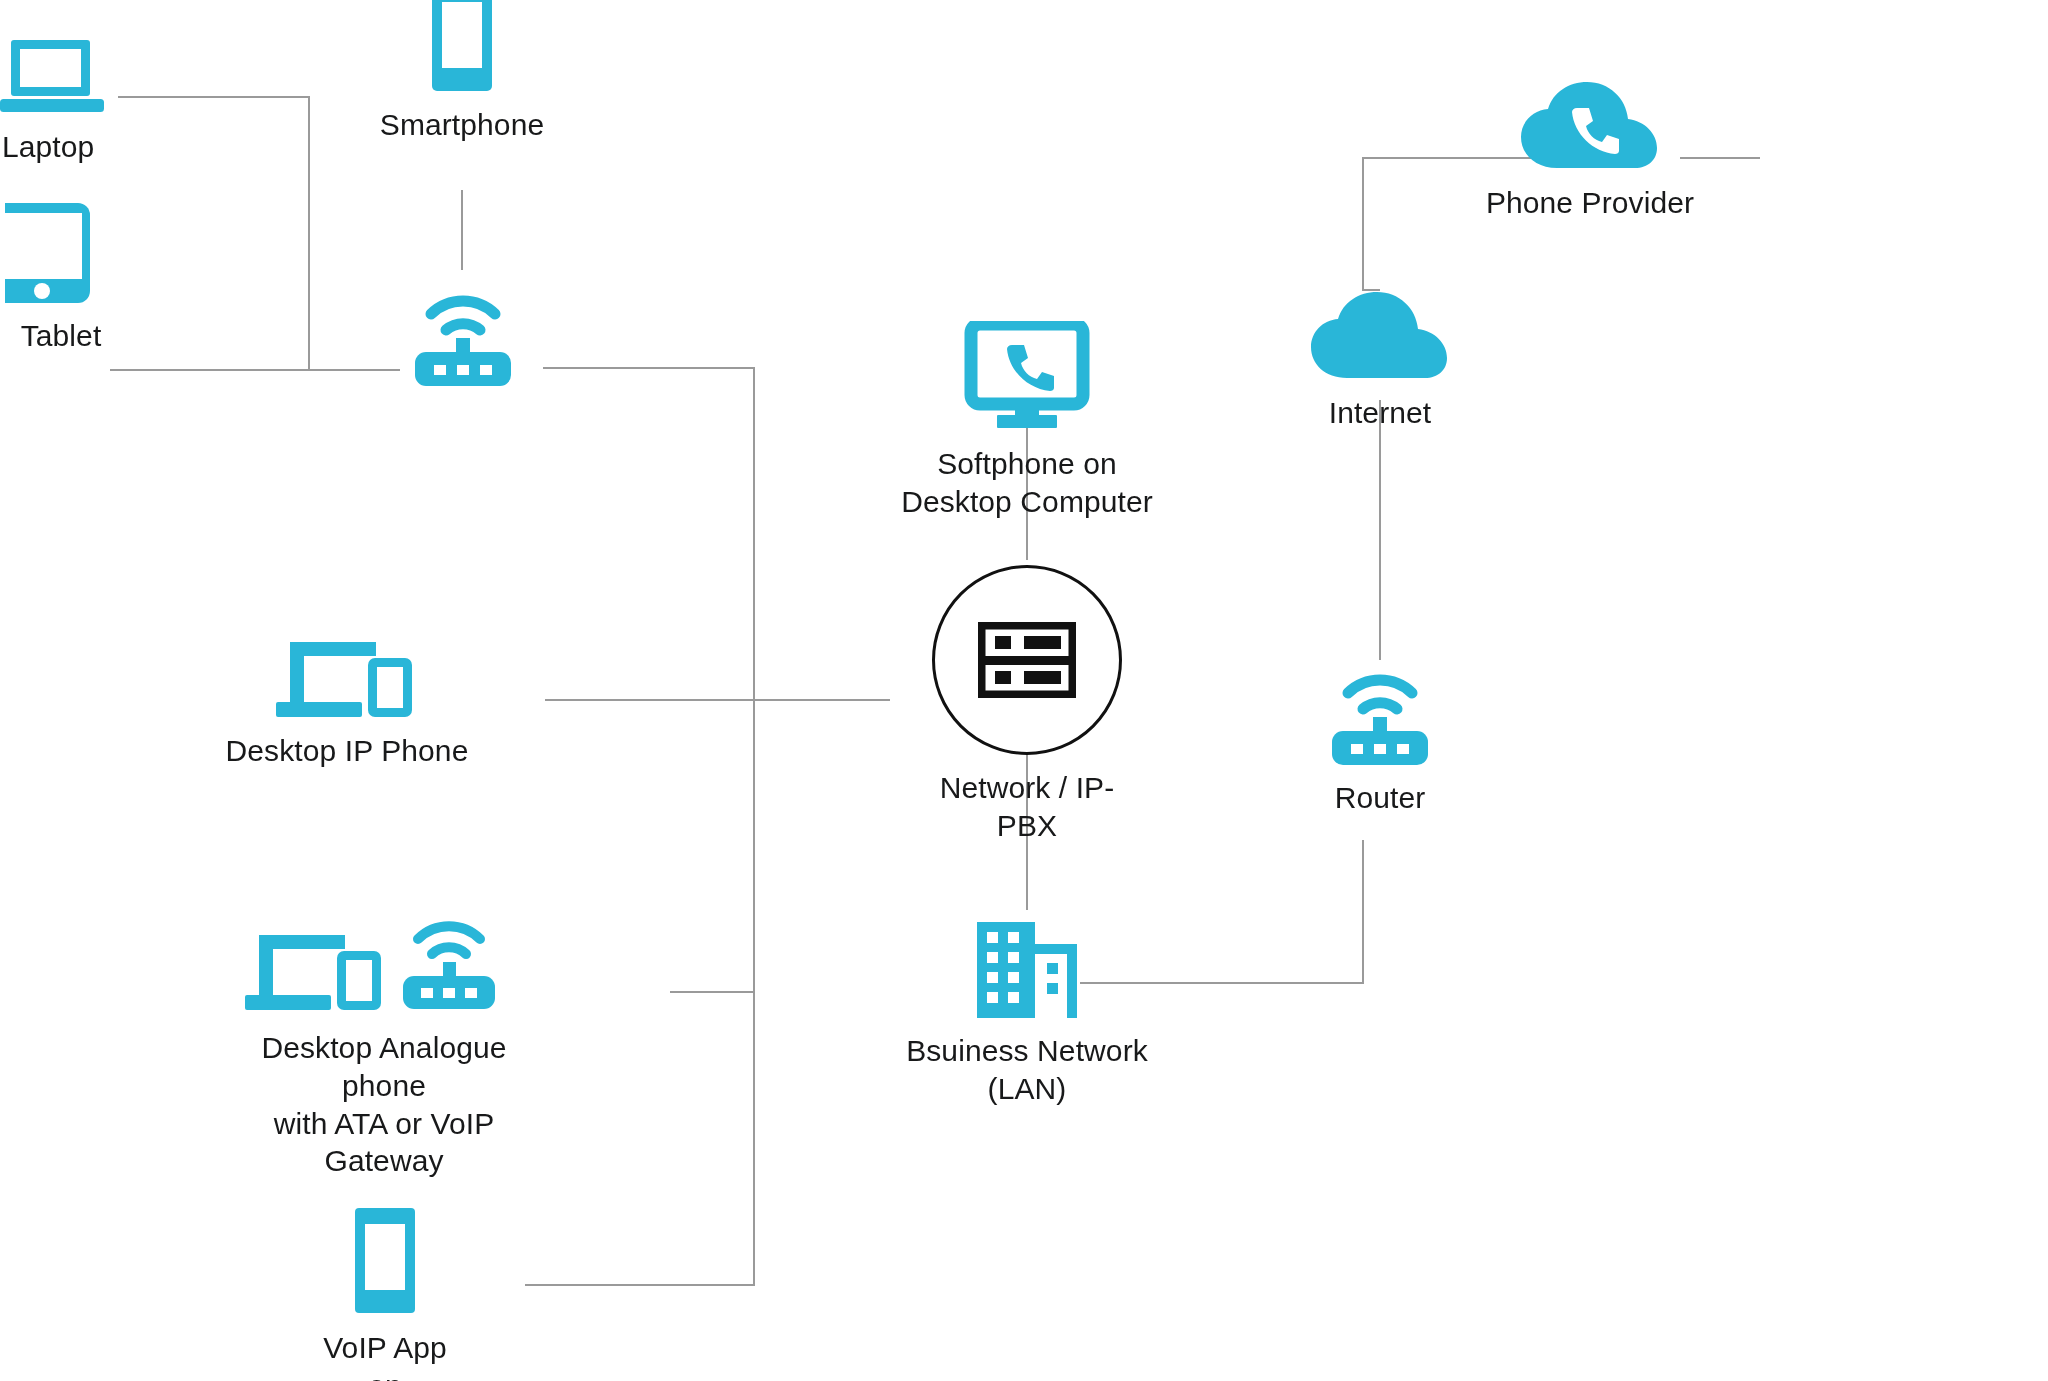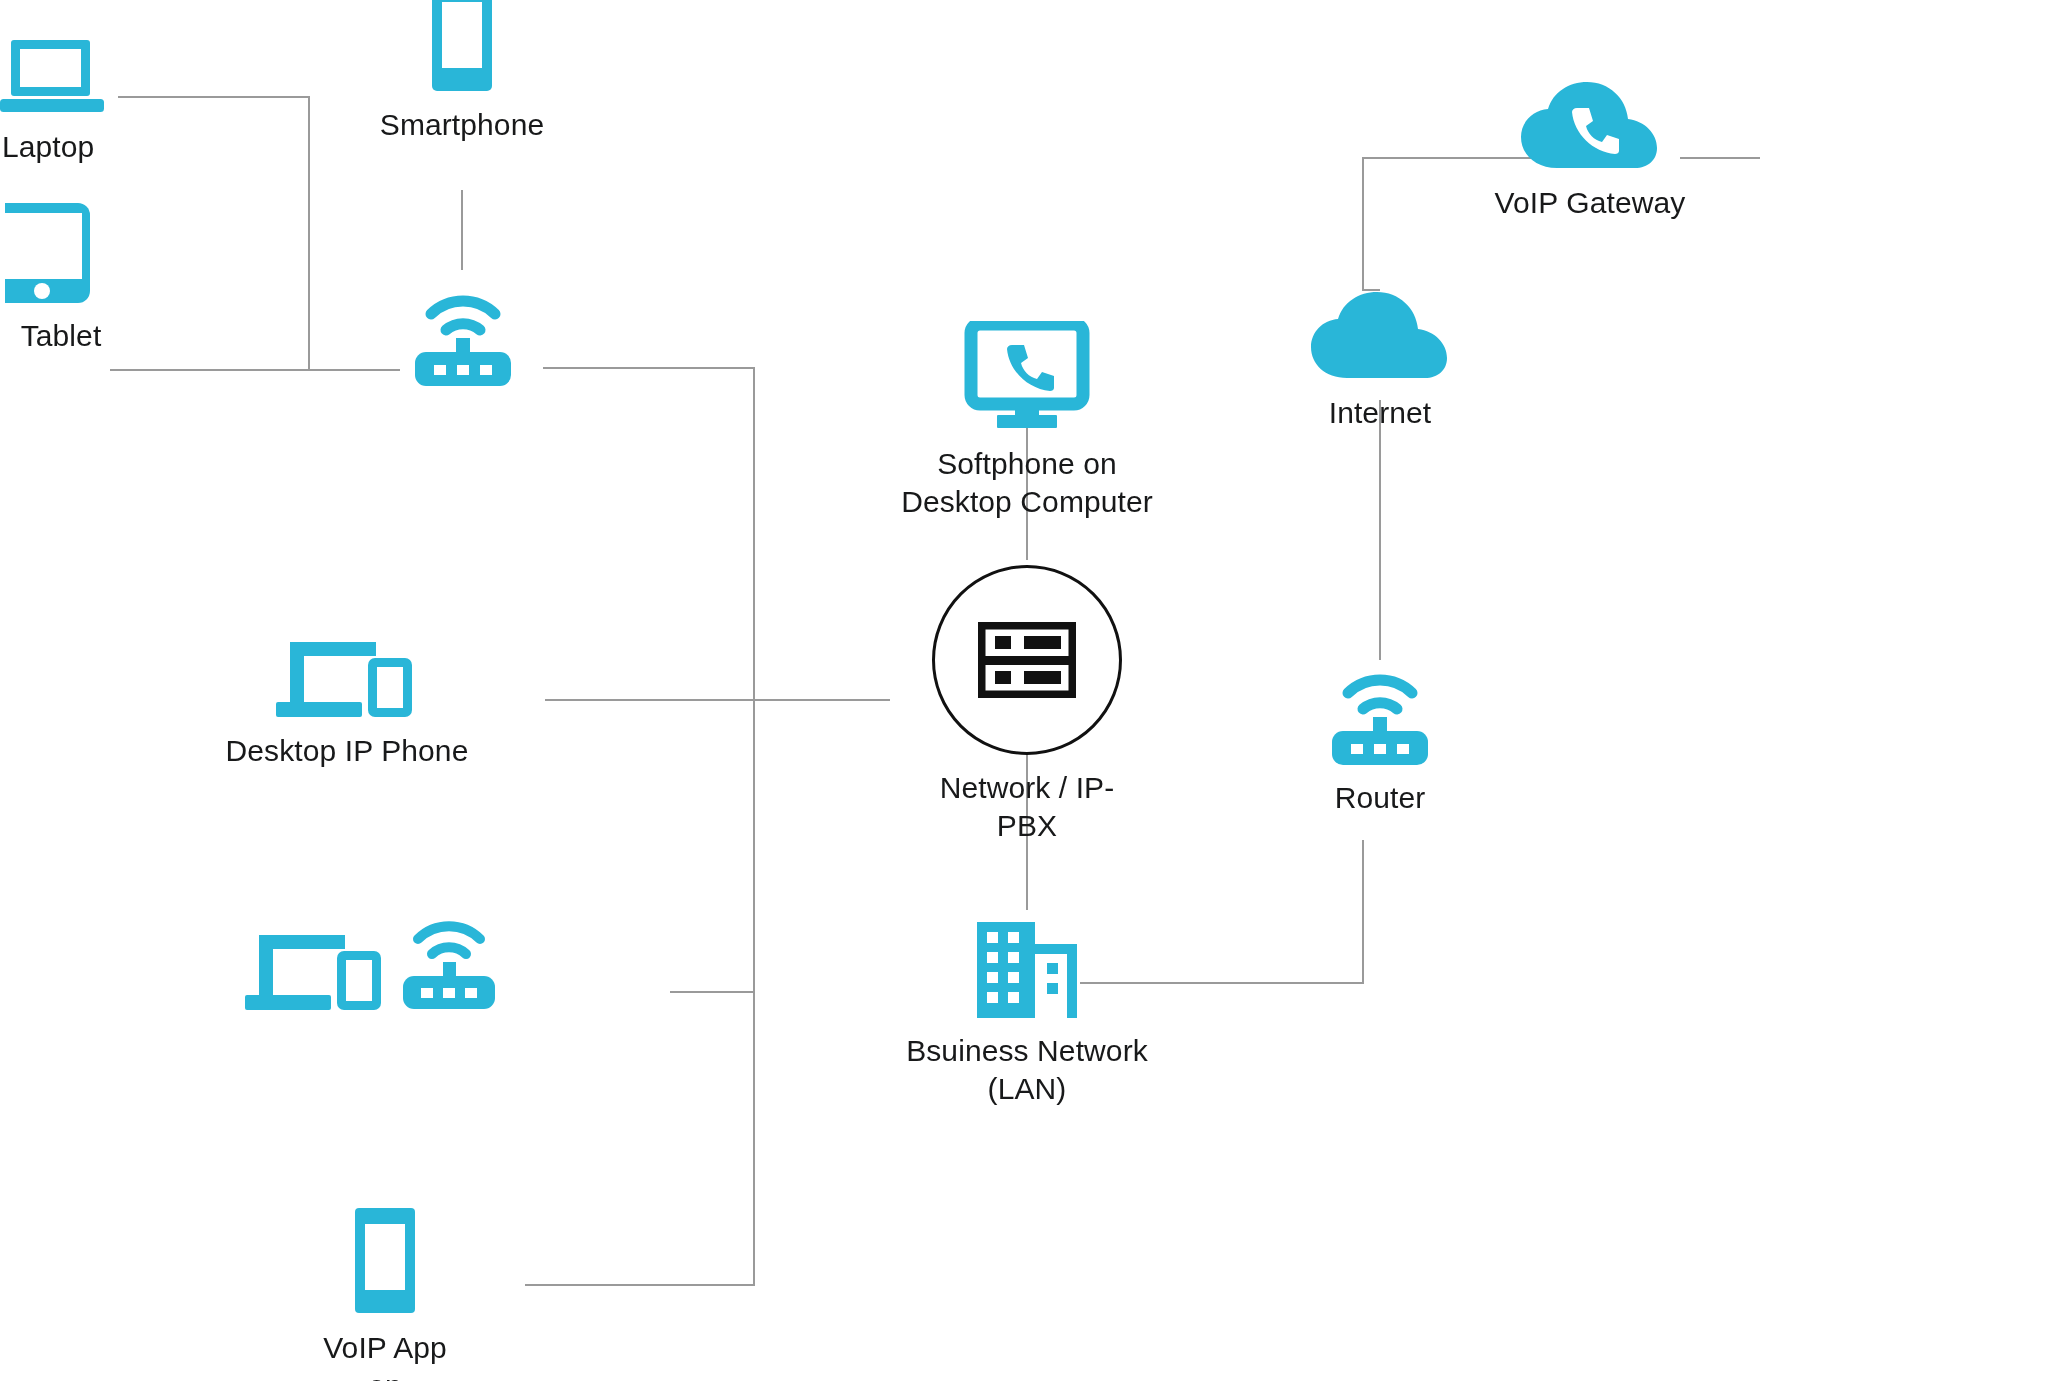--- a/index.html
+++ b/index.html
@@ -174,20 +174,22 @@
 
         <path d="M 175 24 A 44 44 0 0 1 237 24" stroke="#29b6d8" stroke-width="10" fill="none" stroke-linecap="round"></path>
         <path d="M 189 39 A 25 25 0 0 1 223 39" stroke="#29b6d8" stroke-width="10" fill="none" stroke-linecap="round"></path>
         <rect x="200" y="47" width="13" height="27" fill="#29b6d8"></rect>
         <rect x="160" y="61" width="92" height="33" rx="11" fill="#29b6d8"></rect>
         <rect x="178" y="73" width="12" height="10" fill="#ffffff"></rect>
         <rect x="200" y="73" width="12" height="10" fill="#ffffff"></rect>
         <rect x="222" y="73" width="12" height="10" fill="#ffffff"></rect>
       </svg>
     </div>
+    <div class="label">Desktop Analogue phone
+with ATA or VoIP Gateway</div>
   </div>
 
   <div class="node" style="left:305px; top:1205px; width:160px;">
     <div class="icon-wrap" style="height:110px; width:80px;">
       <svg width="80" height="110" viewBox="0 0 80 110">
         <rect x="10" y="3" width="60" height="105" rx="4" fill="#29b6d8"></rect>
         <rect x="20" y="19" width="40" height="66" fill="#ffffff"></rect>
       </svg>
     </div>
     <div class="label">VoIP App on Smartphone</div>
@@ -273,21 +275,21 @@
     <div class="label">Router</div>
   </div>
 
   <div class="node" style="left:1465px; top:80px; width:250px;">
     <div class="icon-wrap" style="height:90px; width:146px;">
       <svg width="146" height="90" viewBox="0 0 146 90">
         <path d="M 40 88 C 18 88 4 74 4 57 C 4 42 16 30 31 29 C 36 12 52 2 70 2 C 92 2 109 18 111 39 C 128 41 140 54 140 68 C 140 80 131 88 118 88 Z" fill="#29b6d8"></path>
         <path d="M 60 28 L 72 28 L 76 41 L 69 46 C 71 54 77 60 85 62 L 90 55 L 102 59 L 102 71 C 102 73 100 74 98 74 C 76 72 57 54 55 32 C 55 30 57 28 60 28 Z" fill="#ffffff"></path>
       </svg>
     </div>
-    <div class="label">VoIP Gateway</div>
+    <div class="label">Phone Provider</div>
   </div>
 
   <div class="node" style="left:1848px; top:30px; width:310px;">
     <div class="icon-wrap" style="height:135px; width:130px;">
       <svg width="130" height="135" viewBox="0 0 130 135">
         <g stroke="#29b6d8" stroke-width="6" fill="none" stroke-linecap="butt">
 
           <line x1="54" y1="8" x2="54" y2="132"></line>
           <line x1="76" y1="8" x2="76" y2="132"></line>
 

